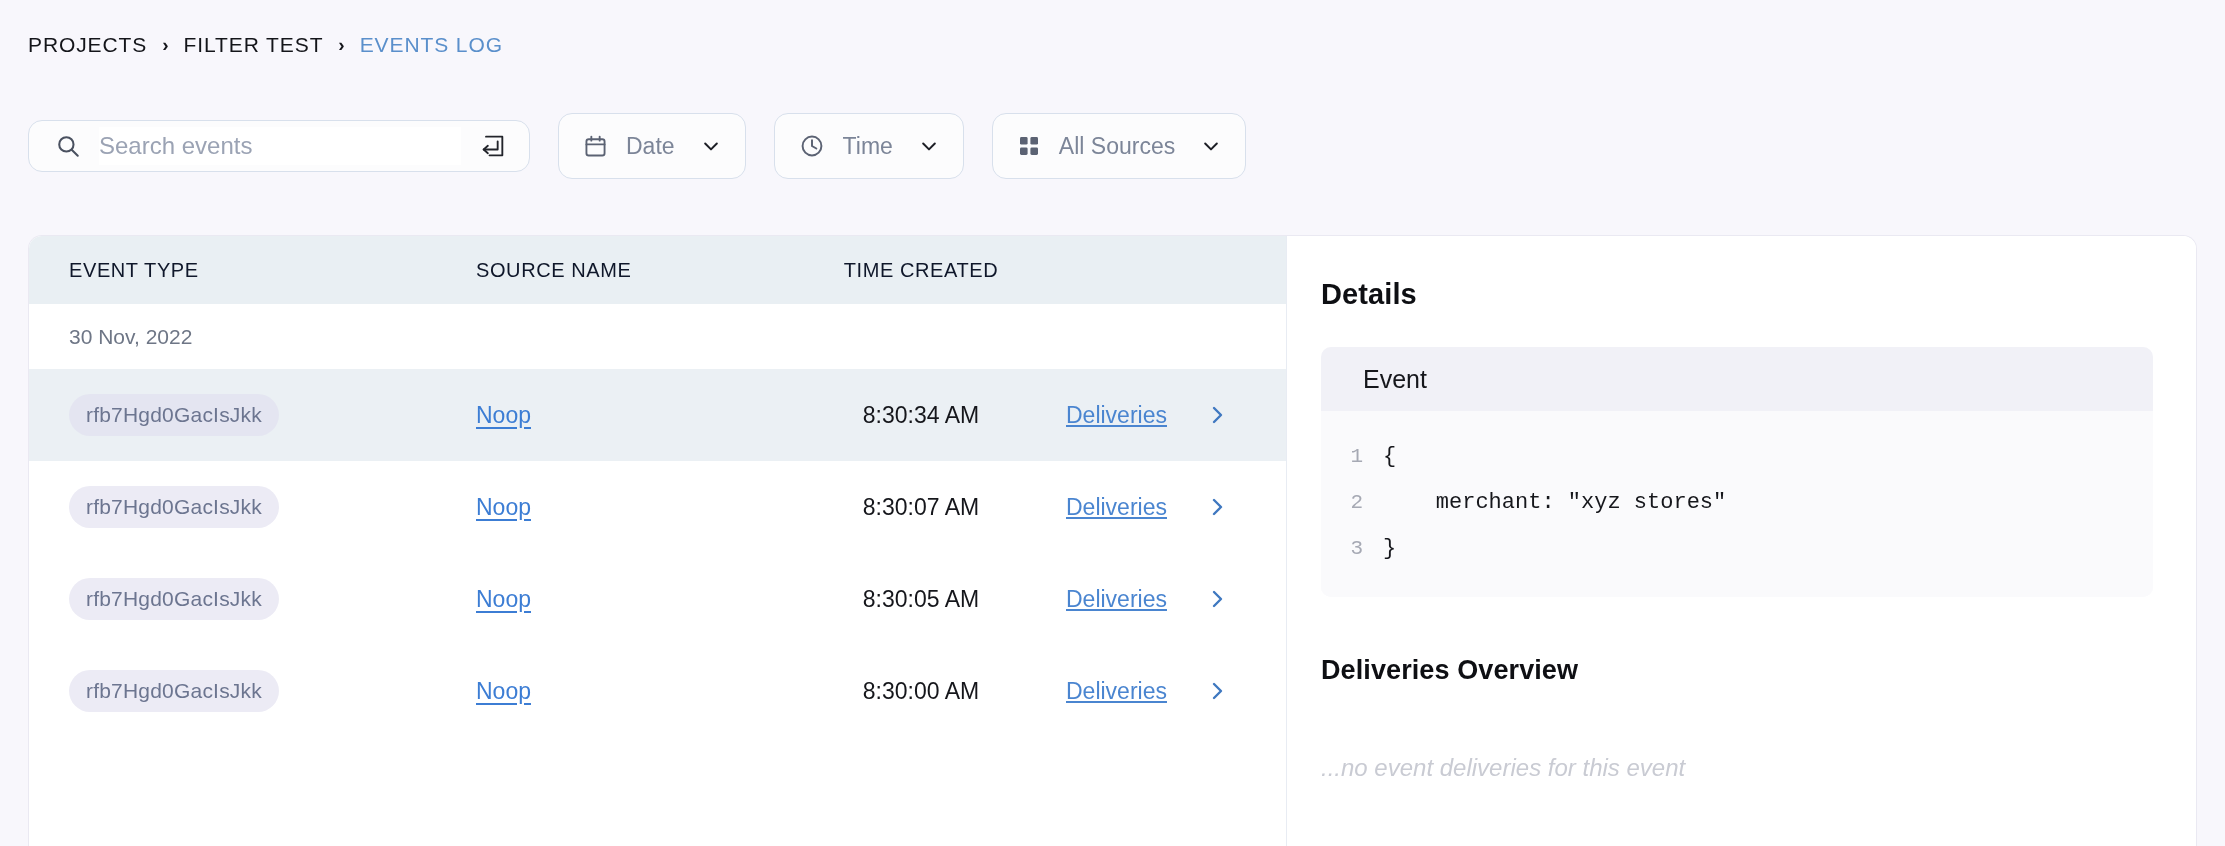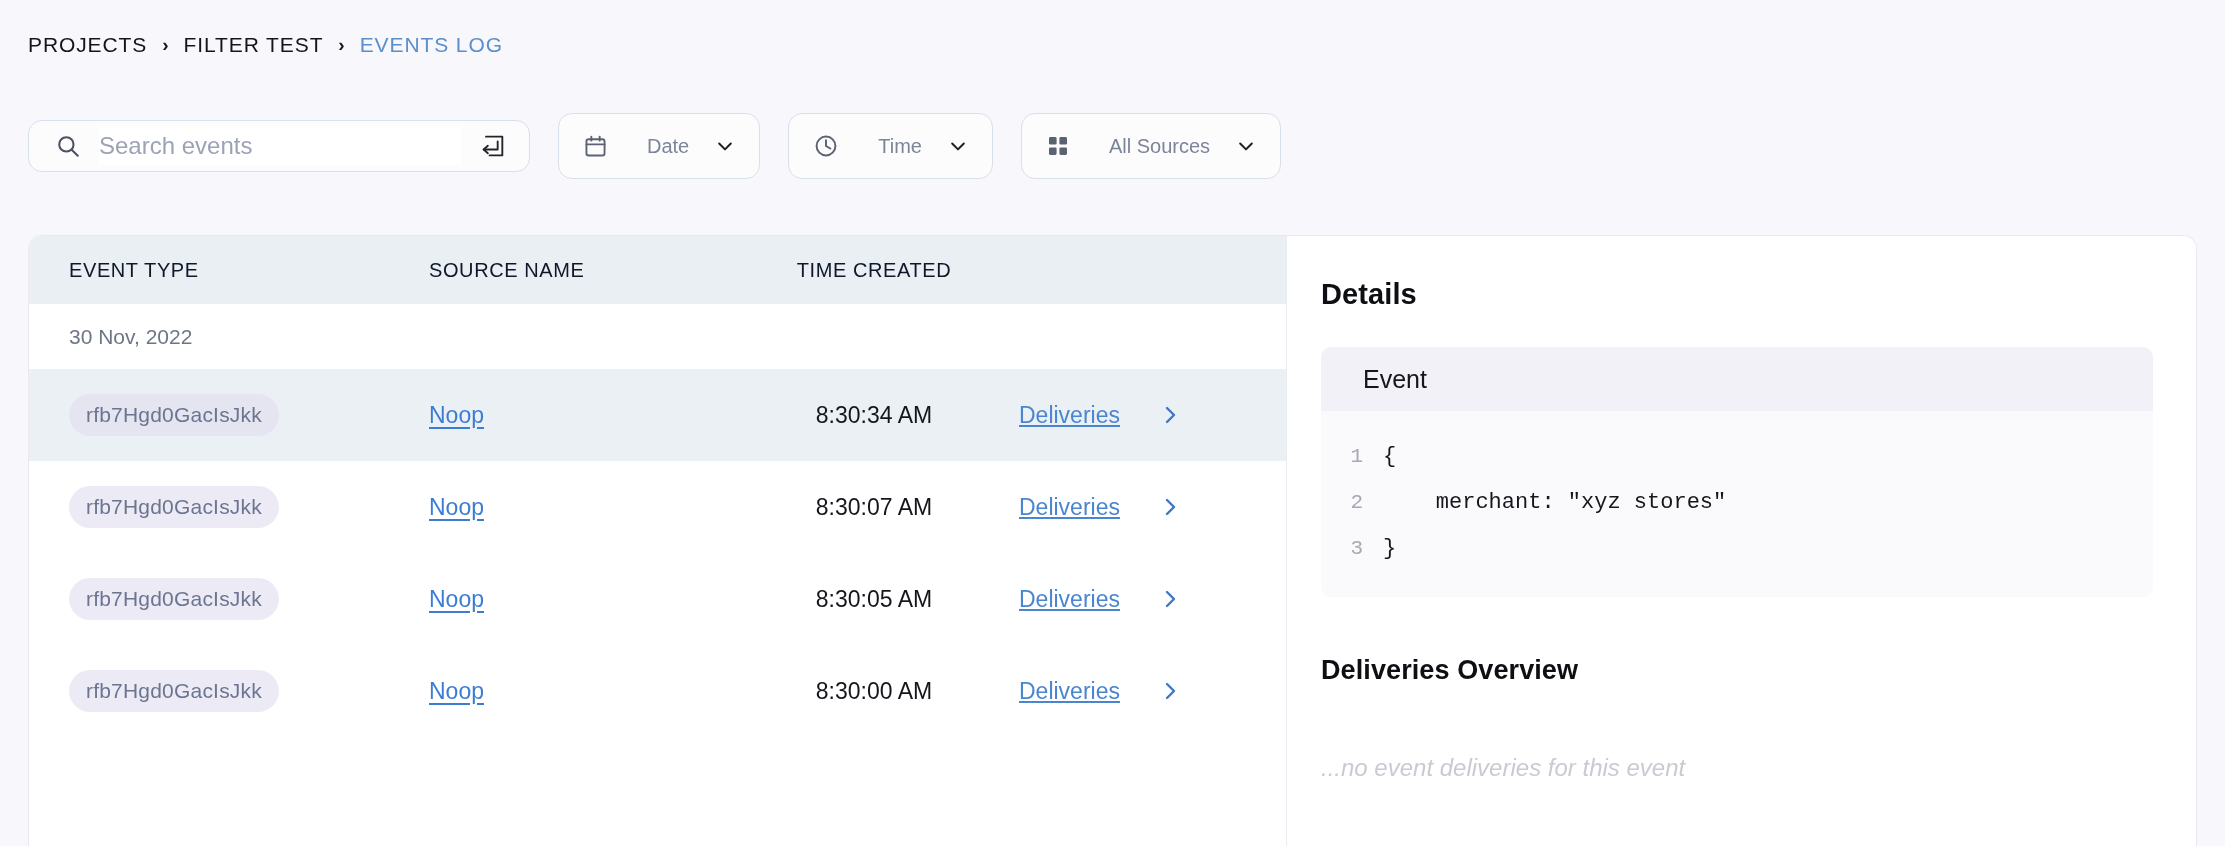--- a/index.html
+++ b/index.html
@@ -82,24 +82,23 @@
     height: 66px;
     background: #FCFCFD;
     border: 1.5px solid #D8E0EC;
     border-radius: 14px;
     display: flex;
     align-items: center;
     gap: 18px;
     padding: 0 24px;
   }
   .pill-label {
-    font-size: 20px;
+    font-size: 23px;
     color: #7C8598;
     white-space: nowrap;
-    margin-left: 21px;
   }
   .pill .chev { margin-left: 8px; }
 
   .icon { display: inline-flex; align-items: center; justify-content: center; flex: none; }
 
   
   .card {
     position: absolute;
     left: 28px;
     top: 235px;
@@ -130,21 +129,21 @@
   }
   .th {
     font-size: 20px;
     letter-spacing: 0.6px;
     color: #0f172a;
     text-transform: uppercase;
     white-space: nowrap;
   }
 
   .col-type   { width: 400px; padding-left: 40px; flex: none; }
-  .col-source { width: 300px; flex: none; }
+  .col-source { width: 300px; flex: none; margin-left: 47px; }
   .col-time   { width: 290px; flex: none; text-align: center; }
   .col-act    { flex: 1; }
 
   .date-row {
     height: 65px;
     display: flex;
     align-items: center;
     padding-left: 40px;
     background: #FFFFFF;
   }

